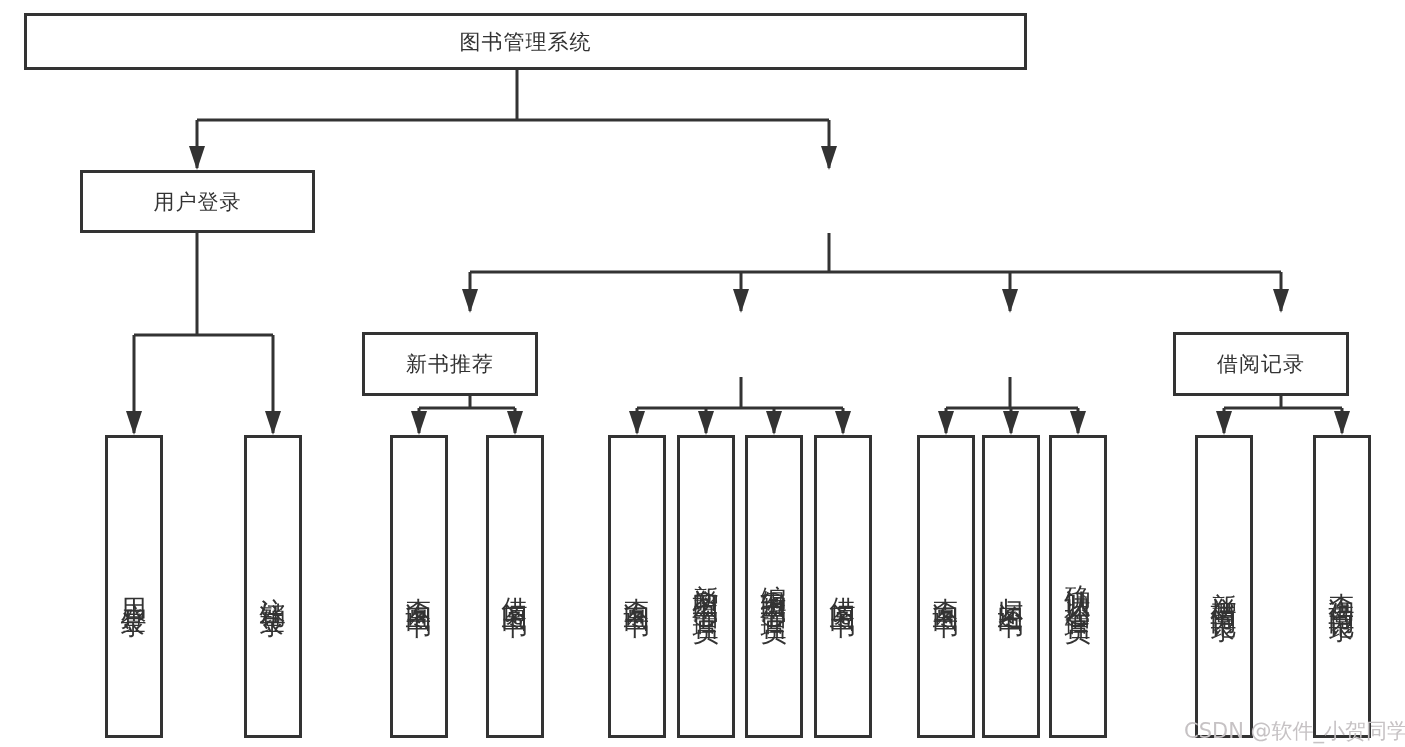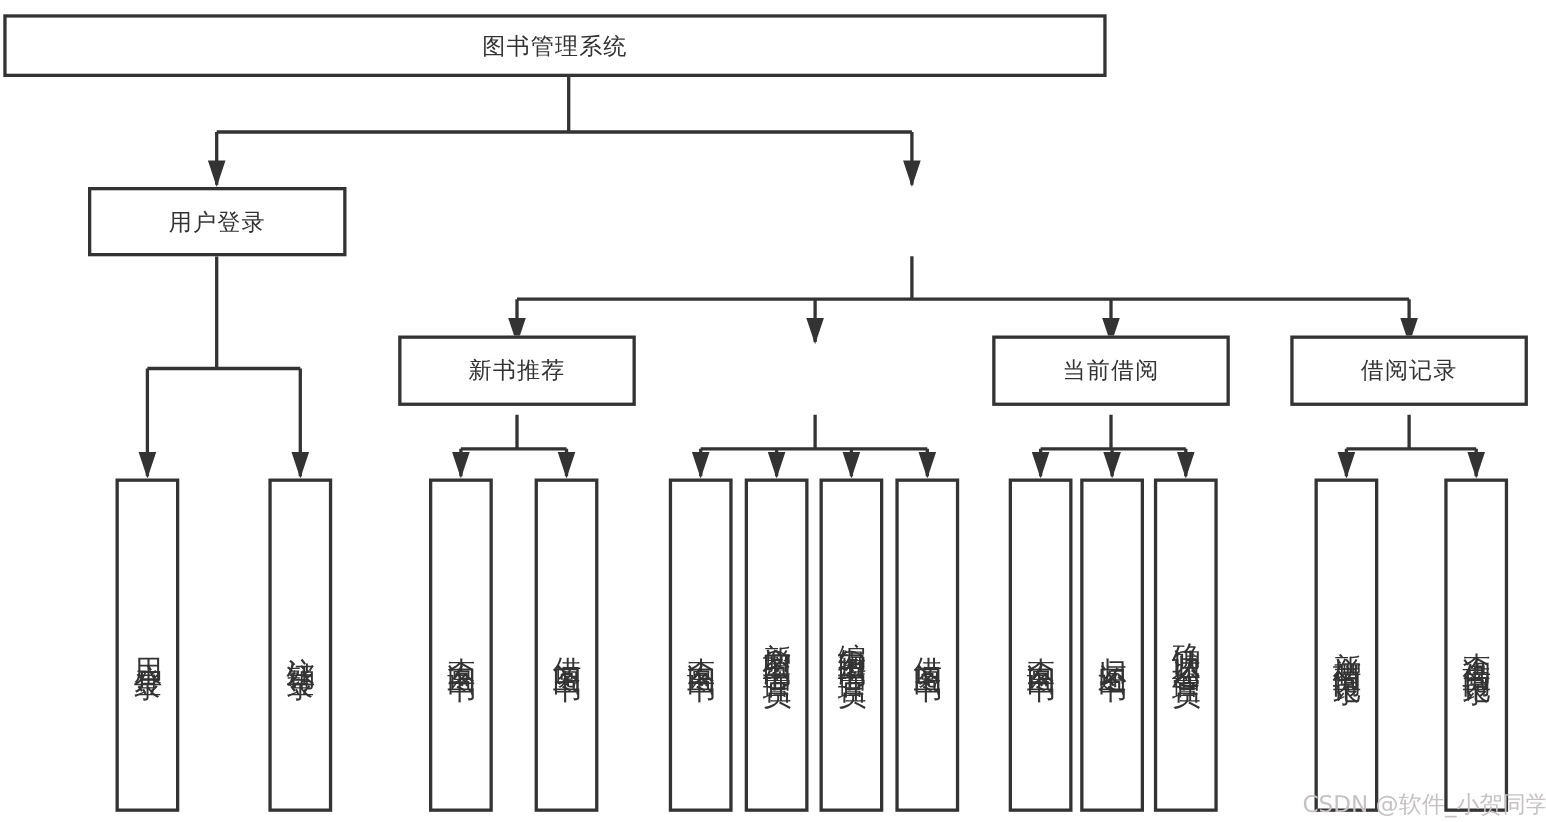--- a/index.html
+++ b/index.html
@@ -22,23 +22,23 @@
     box-sizing: border-box;
     border: 3px solid var(--line);
     background: var(--background);
     color: var(--text);
     display: flex;
     align-items: center;
     justify-content: center;
     text-align: center;
   }
   .h-box { font-size: 21px; letter-spacing: 1px; }
-  .root-box   { left: 3px;  top: 13px;  width: 1003px; height: 57px; }
+  .root-box   { left: 24px;  top: 13px;  width: 1003px; height: 57px; }
   .lvl2-box   { top: 170px;  width: 235px; height: 63px; }
-  .lvl3-box   { top: 305px;  width: 216px; height: 64px; }
+  .lvl3-box   { top: 332px;  width: 176px; height: 64px; }
   .leaf-box   { top: 435px;  width: 58px;  height: 303px; }
   .leaf-box .v-text {
     writing-mode: vertical-rl;
     text-orientation: mixed;
     font-size: 26px;
     letter-spacing: 5px;
     line-height: 1;
     max-height: 295px;
   }
   #connectors {
@@ -117,23 +117,20 @@
     <span>图书管理系统</span>
   </div>
 
   <div class="box h-box lvl2-box" style="left:80px;">
     <span>用户登录</span>
   </div>
 
   <div class="box h-box lvl3-box" style="left:362px;">
     <span>新书推荐</span>
   </div>
-  <div class="box h-box lvl3-box" style="left:902px;">
-    <span>当前借阅</span>
-  </div>
   <div class="box h-box lvl3-box" style="left:1173px;">
     <span>借阅记录</span>
   </div>
 
   <div class="box leaf-box" style="left:105px;">
     <span class="v-text">用户登录</span>
   </div>
   <div class="box leaf-box" style="left:244px;">
     <span class="v-text">注销登录</span>
   </div>

